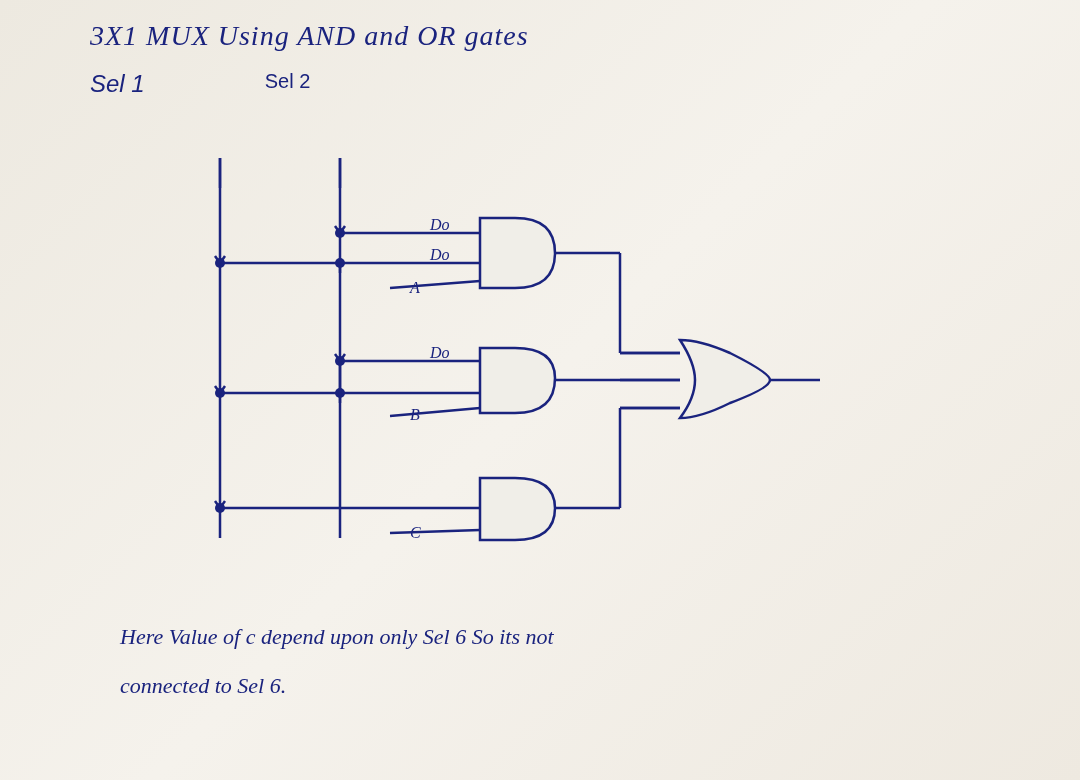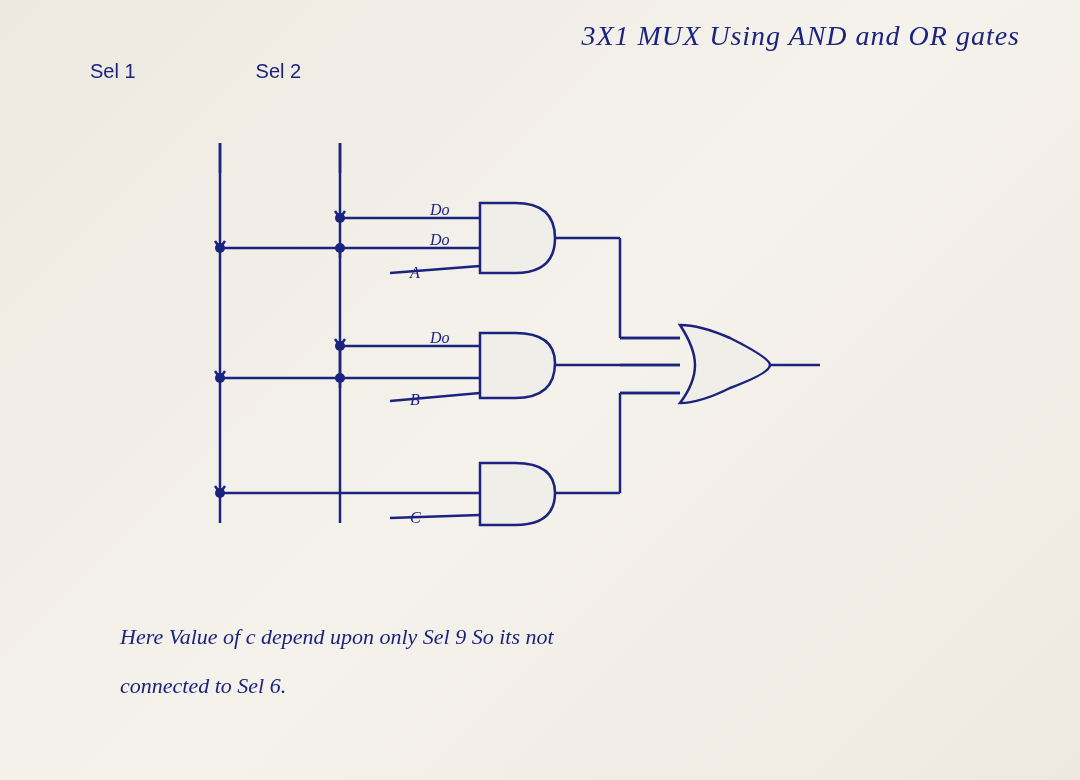--- a/index.html
+++ b/index.html
@@ -23,23 +23,22 @@
       left: 60px;
       width: 960px;
       height: 740px;
     }
     .title-line {
       font-size: 28px;
       color: #1a237e;
       font-family: 'Segoe UI', cursive;
       font-style: italic;
       letter-spacing: 1px;
-      margin-bottom: 8px;
+      margin-bottom: 18px;
       margin-left: 30px;
-      text-align: right;
     }
     .diagram-container {
       position: relative;
       width: 700px;
       height: 480px;
       margin-left: 60px;
       margin-top: 10px;
     }
     svg.circuit {
       position: absolute;
@@ -61,21 +60,21 @@
   </style>
 </head>
 <body>
 
 <div class="page">
   <div class="content-area">
 
     <div class="title-line">3X1 MUX Using AND and OR gates</div>
 
     <div style="display:flex; margin-left:30px; margin-bottom:5px; gap:120px;">
-      <span style="font-size:20px; color:#1a237e; ">Sel 1</span>
+      <span style="font-size:24px; color:#1a237e; font-style:italic;">Sel 1</span>
       <span style="font-size:20px; color:#1a237e; ">Sel 2</span>
     </div>
 
     <div class="diagram-container">
       <svg class="circuit" viewBox="0 0 700 480">
 
         <style>
           .wire { stroke: #1a237e; stroke-width: 2.5; fill: none; }
           .gate-outline { stroke: #1a237e; stroke-width: 2.5; fill: #f0eee8; }
           .gate-text { font-family: 'Segoe UI', cursive; font-style: italic; font-size: 16px; fill: #1a237e; }
@@ -180,18 +179,18 @@
         <polyline class="wire" points="215,246 220,253 225,246"></polyline>
 
         <line class="wire" x1="100" y1="50" x2="100" y2="80"></line>
 
         <line class="wire" x1="220" y1="50" x2="220" y2="80"></line>
 
       </svg>
     </div>
 
     <div class="bottom-text">
-      <div>Here  Value  of  c  depend  upon  only  Sel 9  So  its  not</div>
+      <div>Here  Value  of  c  depend  upon  only  Sel 6  So  its  not</div>
       <div>connected    to  Sel 6.</div>
     </div>
 
   </div>
 </div>
 
 </body></html>

